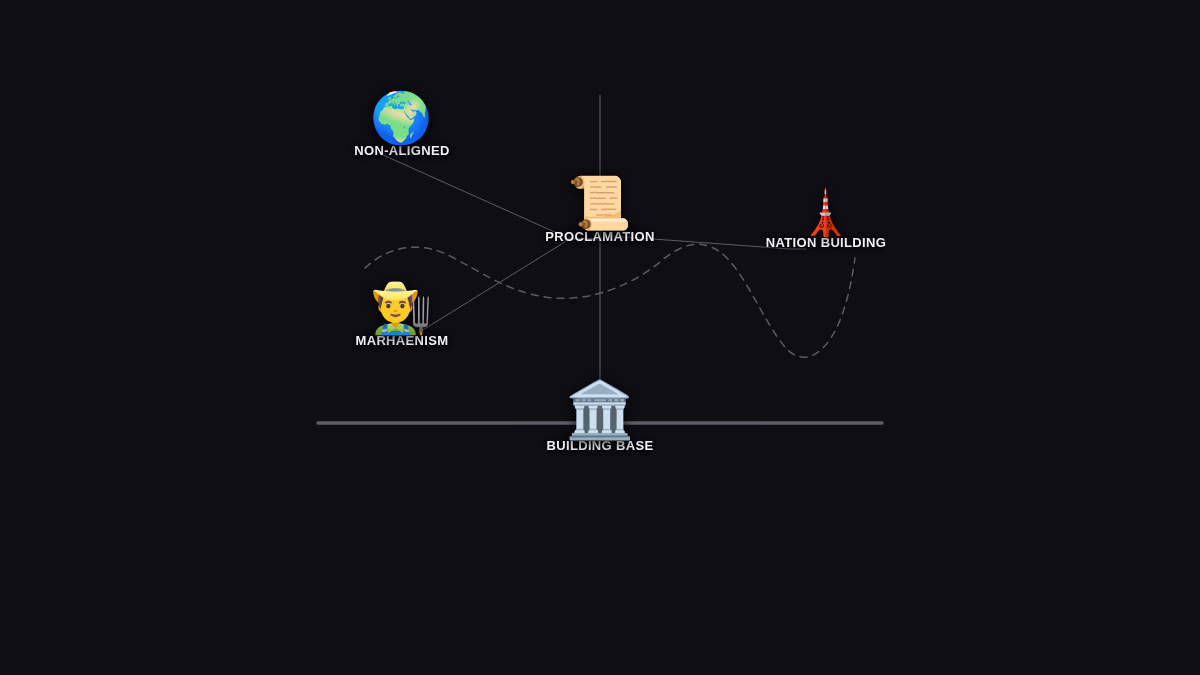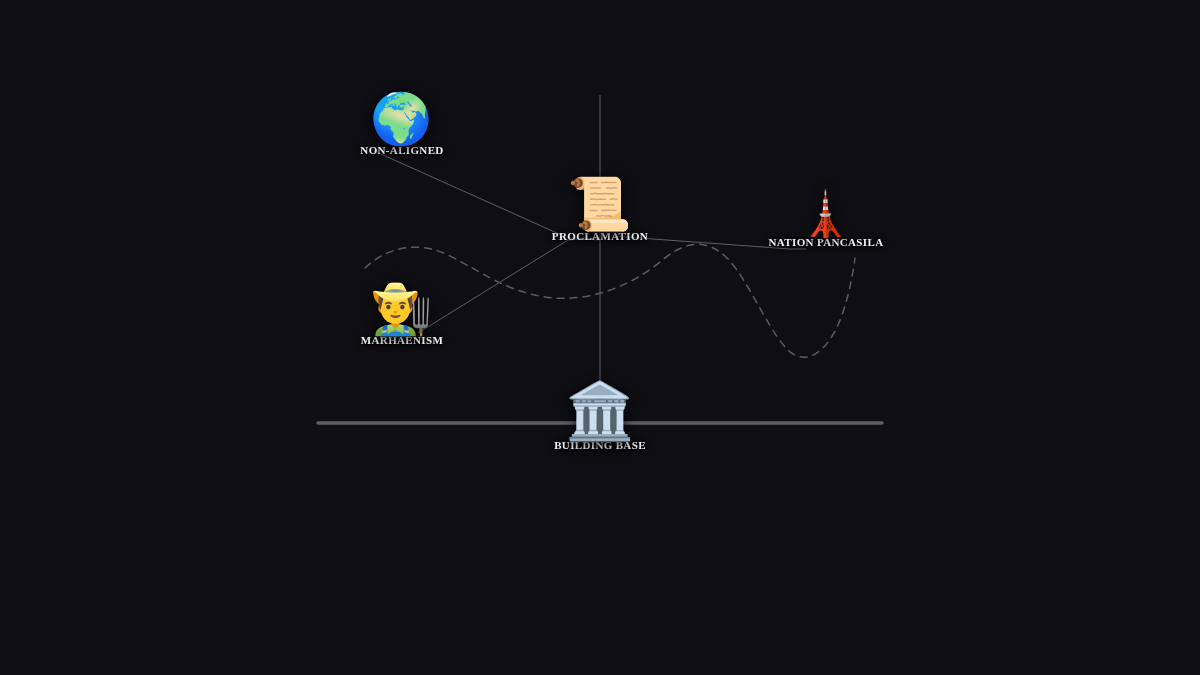--- a/index.html
+++ b/index.html
@@ -24,27 +24,26 @@
     transform:translate(-50%,-50%);
     user-select:none;
   }
   .node-emoji {
     font-family:"DejaVu Sans", sans-serif;
     line-height:1;
     display:block;
     filter:drop-shadow(0 2px 6px rgba(0,0,0,0.85));
   }
   .node-label {
-    font-size:11px;
+    font-size:13px;
     font-weight:bold;
     letter-spacing:0.35px;
     color:#f2f3f6;
     white-space:nowrap;
     text-shadow:0 1px 3px rgba(0,0,0,0.95), 0 0 6px rgba(0,0,0,0.8);
-    font-family:Liberation Serif, serif;
   }
 
   .node.n-globe   { left:402px; top:125px; }
   .node.n-globe   .node-emoji { font-size:50px; }
   .node.n-scroll  { left:600px; top:210px; }
   .node.n-scroll  .node-emoji { font-size:52px; }
   .node.n-tower   { left:826px; top:220px; }
   .node.n-tower   .node-emoji { font-size:44px; }
   .node.n-farmer  { left:402px; top:315px; }
   .node.n-farmer  .node-emoji { font-size:50px; }
@@ -77,21 +76,21 @@
     <span class="node-label">NON-ALIGNED</span>
   </div>
 
   <div class="node n-scroll">
     <span class="node-emoji">📜</span>
     <span class="node-label">PROCLAMATION</span>
   </div>
 
   <div class="node n-tower">
     <span class="node-emoji">🗼</span>
-    <span class="node-label">NATION PANCASILA</span>
+    <span class="node-label">NATION BUILDING</span>
   </div>
 
   <div class="node n-farmer">
     <span class="node-emoji">👨‍🌾</span>
     <span class="node-label">MARHAENISM</span>
   </div>
 
   <div class="node n-base">
     <span class="node-emoji">🏛️</span>
     <span class="node-label">BUILDING BASE</span>

